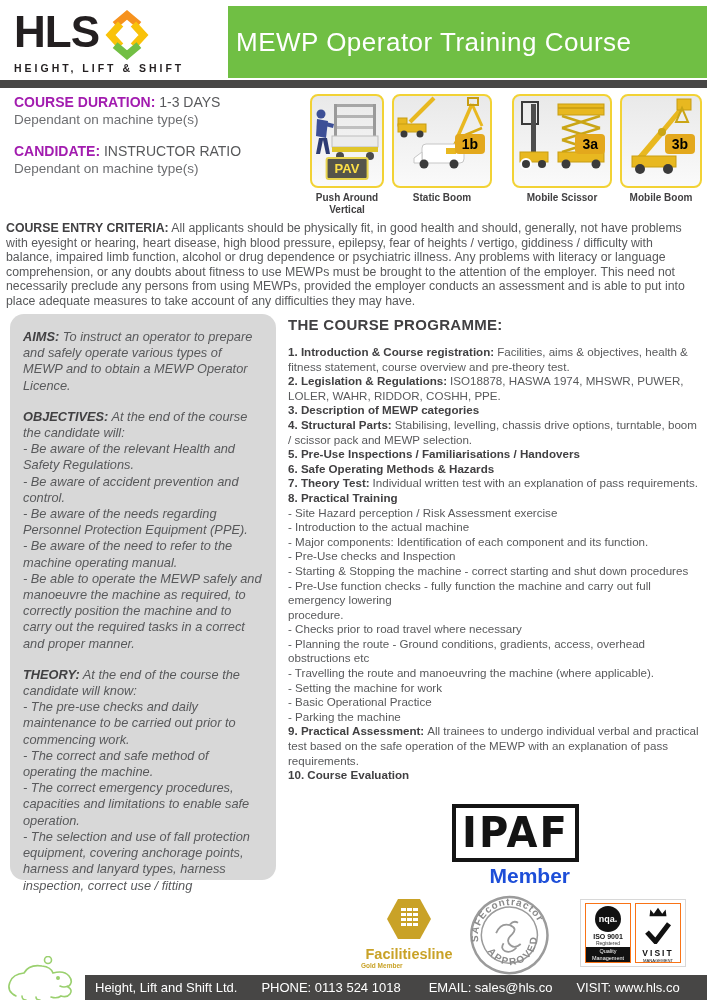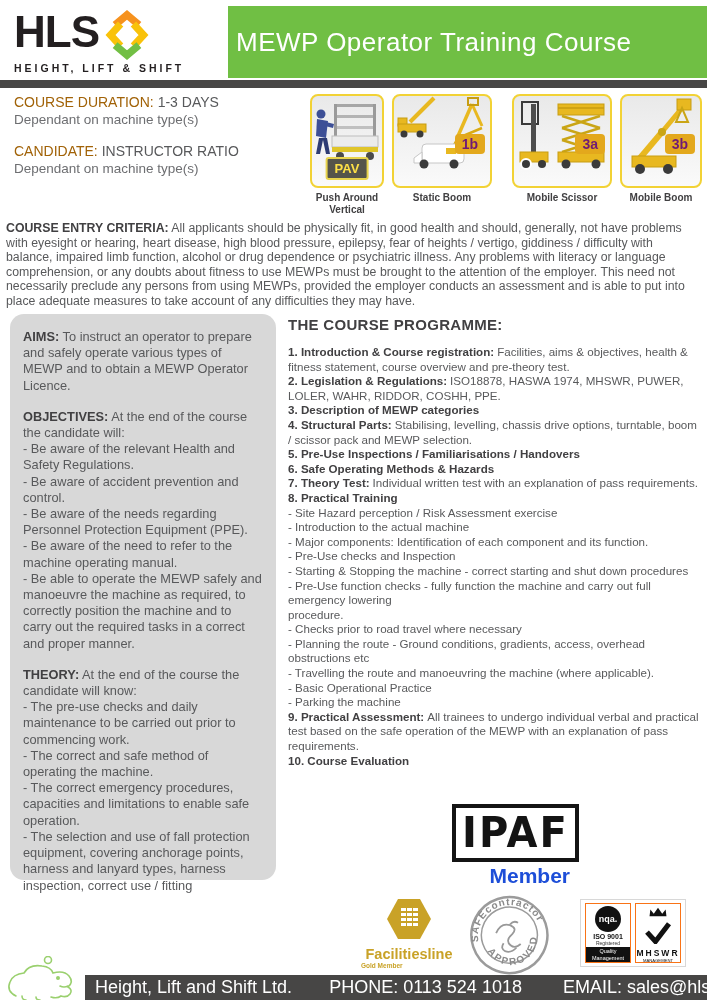--- a/index.html
+++ b/index.html
@@ -12,45 +12,45 @@
   .logo-row { display:flex; align-items:flex-start; }
   .logo-text { font-size:44px; font-weight:800; color:#231f20; letter-spacing:-1px; line-height:48px; }
   .logo-diamond { margin-left:6px; margin-top:2px; }
   .logo-tagline { font-size:10.5px; font-weight:700; color:#231f20; letter-spacing:3px; margin-top:2px; white-space:nowrap; }
   .banner { position:absolute; left:228px; top:6px; width:479px; height:72px; background:#70bf44; display:flex; align-items:center; }
   .banner-title { color:#ffffff; font-size:26px; font-weight:400; padding-left:8px; letter-spacing:0.5px; }
   .dark-bar { position:absolute; left:0; top:80px; width:707px; height:8px; background:#474645; }
 
   
   .info { position:absolute; left:14px; top:94px; width:290px; font-size:14px; }
-  .info .lbl { font-weight:400; color:#a16207; }
+  .info .lbl { font-weight:700; color:#a21caf; }
   .info .val { color:#58595b; }
   .info .note { color:#6d6e71; font-size:13.5px; margin-top:2px; }
   .info .grp + .grp { margin-top:16px; }
 
   
   .mcard { position:absolute; top:94px; border:2px solid #f2d235; border-radius:8px;
            background:linear-gradient(#e9e9e9,#fafafa); height:94px; }
   .mcard svg { display:block; margin:auto; }
-  .mbadge { position:absolute; right:5px; top:38px; background:#e3a81c; color:#701a75;
+  .mbadge { position:absolute; right:5px; top:38px; background:#e3a81c; color:#000000;
             font-weight:700; font-size:14px; border-radius:4px; padding:2px 7px; }
   .pav-label { position:absolute; left:50%; transform:translateX(-50%); bottom:6px;
                background:#55544a; border:2px solid #e8d44d; border-radius:3px; color:#fde047;
                font-weight:700; font-size:13px; padding:0 7px; line-height:19px; }
   .mcap { position:absolute; top:192px; font-size:10px; font-weight:700; color:#414042; text-align:center; line-height:12px; }
 
   
   .criteria { position:absolute; left:6px; top:221px; width:684px; font-size:12.3px;
               line-height:14.6px; color:#58595b; text-align:left; }
   .criteria b { color:#414042; }
 
   
   .aims-box { position:absolute; left:10px; top:314px; width:266px; height:566px;
               background:#d8d8d8; border-radius:14px; padding:15px 13px;
-              font-size:12.8px; line-height:16.2px; color:#58595b; }
+              font-size:12.8px; line-height:16.2px; color:#58595b;font-style:italic; }
   .aims-box b { color:#414042; }
   .aims-box .sect { margin-bottom:15px; }
   .aims-box .sect:last-child { margin-bottom:0; }
 
   
   .prog { position:absolute; left:288px; top:316px; width:414px; }
   .prog-heading { font-size:15px; font-weight:800; color:#414042; letter-spacing:0.3px; margin-bottom:12px; }
   .prog-item { font-size:11.6px; line-height:14.6px; color:#58595b; }
   .prog-item b { color:#414042; }
   .prog-item b:not(:empty) { margin-right:3px; }
@@ -73,21 +73,21 @@
   .nqa-circle { width:26px; height:26px; border-radius:50%; background:#111; color:#fff; font-size:9px; font-weight:700;
                 line-height:26px; margin:2px auto 0 auto; }
   .nqa-iso { font-size:7px; font-weight:800; color:#111; margin-top:1px; }
   .nqa-reg { font-size:5px; color:#333; }
   .nqa-strip { background:#111; color:#fff; font-size:5.5px; line-height:6.5px; padding:1px 0; margin-top:1px; }
   .ukas-name { font-size:8.5px; font-weight:700; letter-spacing:2px; color:#111; }
   .ukas-sub { font-size:4.2px; color:#111; line-height:5px; }
 
   
   .footer { position:absolute; left:85px; top:975px; width:622px; height:25px; background:#474645;
-            display:flex; align-items:center; color:#ffffff; font-size:18px;gap:13px; }
+            display:flex; align-items:center; color:#ffffff; font-size:13px; }
   .footer span { white-space:nowrap; }
   .f-company { margin-left:10px; }
   .f-phone { margin-left:24px; }
   .f-email { margin-left:28px; }
   .f-visit { margin-left:24px; }
   .hippo { position:absolute; left:2px; top:956px; }
 </style>
 </head>
 <body>
 
@@ -272,20 +272,21 @@
         <div class="prog-item"><b></b><span>- Pre-Use function checks - fully function the machine and carry out full emergency lowering</span></div>
 
         <div class="prog-item"><b></b><span>procedure.</span></div>
 
         <div class="prog-item"><b></b><span>- Checks prior to road travel where necessary</span></div>
 
         <div class="prog-item"><b></b><span>- Planning the route - Ground conditions, gradients, access, overhead obstructions etc</span></div>
 
         <div class="prog-item"><b></b><span>- Travelling the route and manoeuvring the machine (where applicable).</span></div>
 
+        <div class="prog-item"><b></b><span>- Setting the machine for work</span></div>
 
         <div class="prog-item"><b></b><span>- Basic Operational Practice</span></div>
 
         <div class="prog-item"><b></b><span>- Parking the machine</span></div>
 
         <div class="prog-item"><b>9. Practical Assessment:</b><span>All trainees to undergo individual verbal and practical test based on the safe operation of the MEWP with an explanation of pass requirements.</span></div>
 
         <div class="prog-item"><b>10. Course Evaluation</b><span></span></div>
       </div>
   </div>
@@ -351,21 +352,21 @@
         <div>Management</div>
       </div>
     </div>
     <div class="cert-cell">
       <svg width="22" height="12" viewBox="0 0 26 14" style="margin-top:2px;">
         <path d="M3,12 L4,4 L8,9 L13,2 L18,9 L22,4 L23,12 Z" fill="#111"></path>
       </svg>
       <svg width="30" height="22" viewBox="0 0 34 26">
         <path d="M4,12 L14,23 L30,2" fill="none" stroke="#111" stroke-width="6"></path>
       </svg>
-      <div class="ukas-name">MHSWR</div>
+      <div class="ukas-name">VISIT</div>
       <div class="ukas-sub">
         <div>MANAGEMENT</div>
 
       </div>
       
     </div>
   </div>
 
   <svg class="hippo" width="84" height="44" viewBox="0 0 84 44">
     <g fill="none" stroke="#9ad06e" stroke-width="1.6" stroke-linecap="round">

